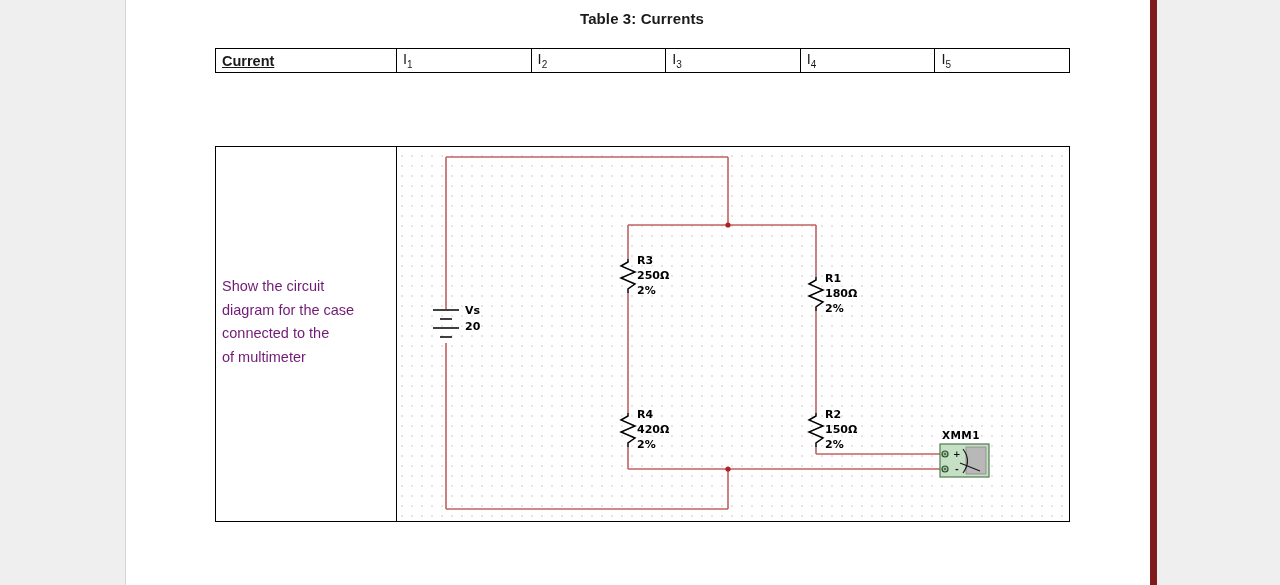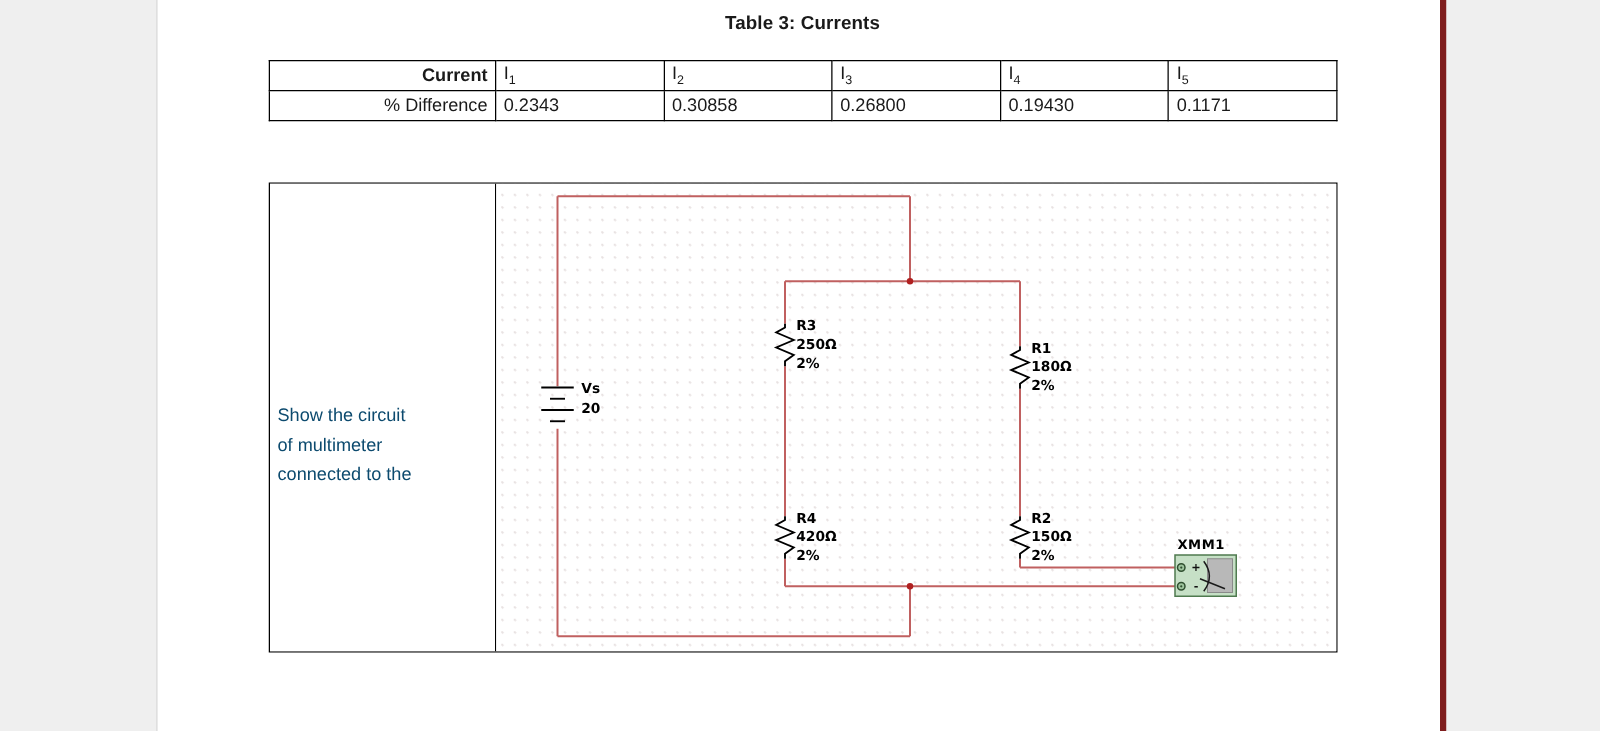--- a/index.html
+++ b/index.html
@@ -20,21 +20,21 @@
   }
   
   #page {
     position: absolute;
     left: 125px;
     top: 0;
     width: 1032px;
     height: 585px;
     background: #ffffff;
     border-left: 1px solid #d6d6d6;
-    border-right: 5px solid #7f1d1d;
+    border-right: 7px solid #7f1d1d;
     box-sizing: border-box;
   }
   
   #doc-title {
     position: absolute;
     left: 0;
     top: 10px;
     width: 1032px;
     text-align: center;
     font-size: 15px;
@@ -58,22 +58,23 @@
     border: 1px solid #000000;
     font-size: 14.5px;
     color: #1a1a1a;
     height: 24px;
     padding: 0 6px;
     font-weight: normal;
     box-sizing: border-box;
     background: #ffffff;
   }
   table.currents .lbl {
-    text-align: right;
+    text-align: left;
     width: 181px;
+    text-decoration: underline;
   }
   table.currents .val {
     text-align: left;
   }
   table.currents tr.hdr td {
     font-weight: bold;
   }
   table.currents tr.hdr td.val {
     font-weight: normal;
     font-size: 14.5px;
@@ -101,22 +102,21 @@
     background: #ffffff;
     flex: 0 0 181px;
   }
   #prompt-text {
     position: absolute;
     left: 6px;
     top: 128px;
     width: 172px;
     font-size: 14.5px;
     line-height: 23.5px;
-    color: #0c4a6e;
-    margin-top: 47px;
+    color: #701a75;
   }
   #schematic-cell {
     flex: 1 1 auto;
     position: relative;
     background: #ffffff;
     overflow: hidden;
   }
   
   #grid {
     position: absolute;
@@ -163,39 +163,32 @@
       <table class="currents">
         <tbody>
           <tr class="hdr">
             <td class="lbl">Current</td>
             <td class="val"><span>I</span><span class="sub">1</span></td>
             <td class="val"><span>I</span><span class="sub">2</span></td>
             <td class="val"><span>I</span><span class="sub">3</span></td>
             <td class="val"><span>I</span><span class="sub">4</span></td>
             <td class="val"><span>I</span><span class="sub">5</span></td>
           </tr>
-          <tr>
-            <td class="lbl">% Difference</td>
-            <td class="val">0.2343</td>
-            <td class="val">0.30858</td>
-            <td class="val">0.26800</td>
-            <td class="val">0.19430</td>
-            <td class="val">0.1171</td>
-          </tr>
         </tbody>
       </table>
     </div>
 
     <div id="figure-row">
 
       <div id="prompt-cell">
         <div id="prompt-text">
           <div>Show the circuit</div>
+          <div>diagram for the case</div>
+          <div>connected to the</div>
           <div>of multimeter</div>
-          <div>connected to the</div>
         </div>
       </div>
 
       <div id="schematic-cell">
         <div id="grid"></div>
 
         <svg id="schem-svg" width="674" height="376" viewBox="0 0 674 376">
 
           <g stroke="#c06060" stroke-width="1.6" fill="none">
 

